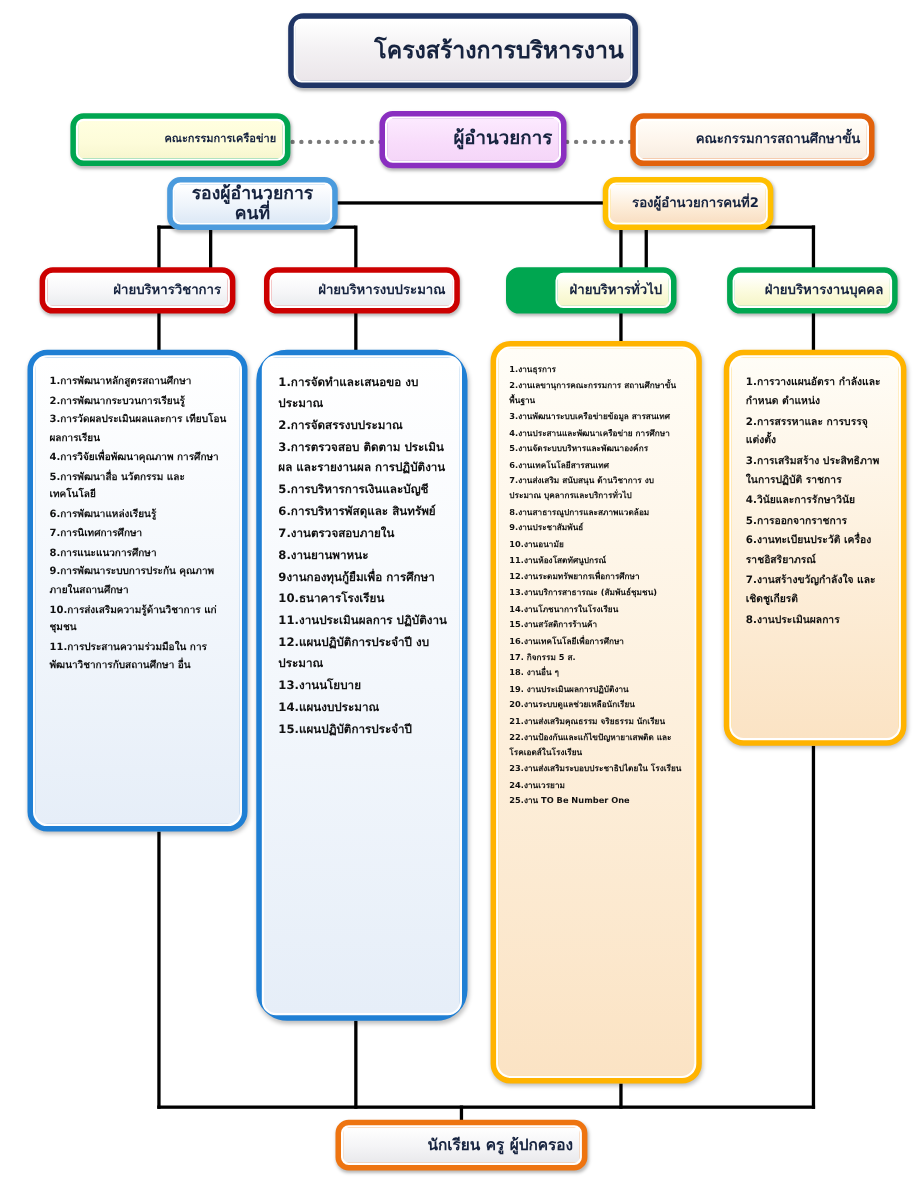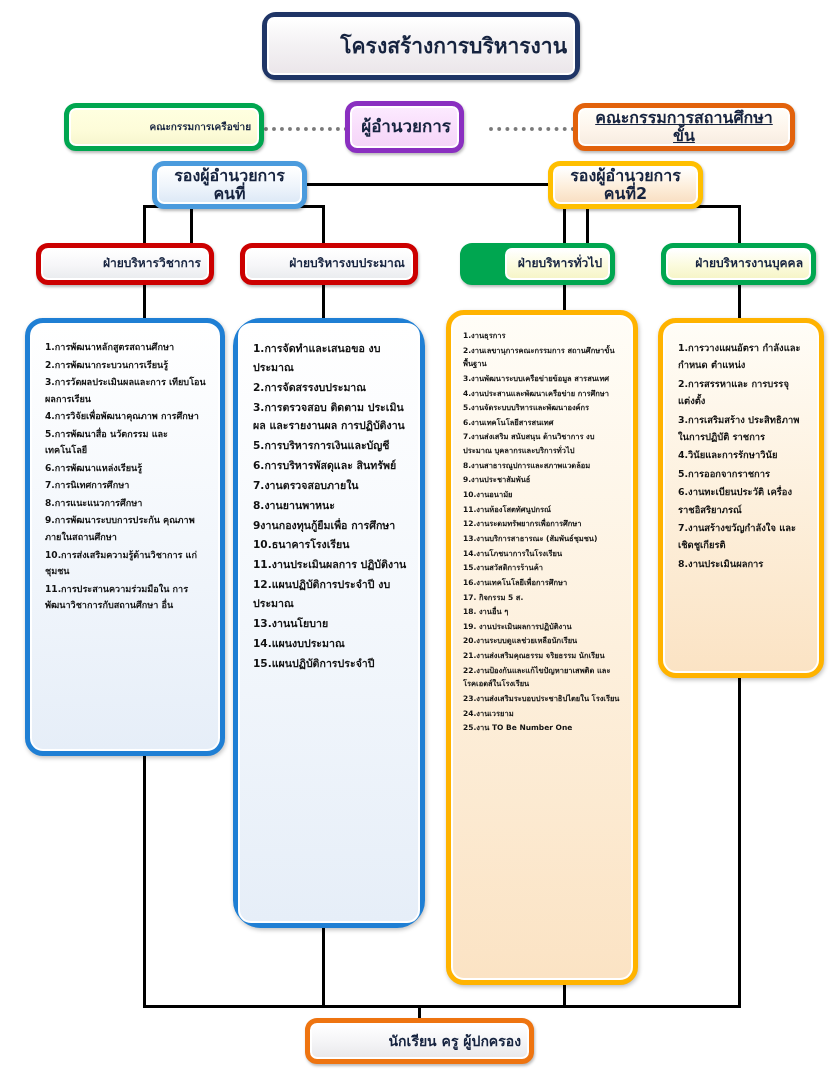--- a/index.html
+++ b/index.html
@@ -58,59 +58,59 @@
     left: 64px; top: 103px; width: 200px; height: 48px;
     border: 5px solid #00a650; background: #00a650;
   }
   #committee-left .inner {
     border: 2px solid #ffffff;
     background: linear-gradient(180deg,#ffffe0 0%,#fdfcd9 60%,#f7f6cf 100%);
   }
   #committee-left .label { font-size: 10px; }
 
   #director {
-    left: 345px; top: 101px; width: 119px; height: 52px;
+    left: 345px; top: 101px; width: 170px; height: 52px;
     border: 5px solid #8a2fc0; background: #8a2fc0;
   }
   #director .inner {
     border: 2px solid #ffffff;
     background: linear-gradient(180deg,#fceaff 0%,#f8dcfb 60%,#f5d6f8 100%);
   }
   #director .label { font-size: 17px; }
 
   #committee-right {
     left: 573px; top: 103px; width: 222px; height: 48px;
     border: 5px solid #e2620c; background: #e2620c;
   }
   #committee-right .inner {
     border: 2px solid #ffffff;
     background: linear-gradient(180deg,#fffdf8 0%,#fdf4ea 60%,#f7ece1 100%);
   }
-  #committee-right .label { font-size: 16px; text-decoration: underline; }
+  #committee-right .label { font-size: 12px; }
 
   
   #deputy1 {
     left: 152px; top: 161px; width: 155px; height: 48px;
     border: 5px solid #4b9bdd; background: #4b9bdd;
   }
   #deputy1 .inner {
     border: 2px solid #ffffff;
     background: linear-gradient(180deg,#ffffff 0%,#eef4fb 55%,#dde9f6 100%);
   }
   #deputy1 .label { font-size: 16px; }
 
   #deputy2 {
     left: 548px; top: 161px; width: 155px; height: 48px;
     border: 5px solid #ffbf00; background: #ffbf00;
   }
   #deputy2 .inner {
     border: 2px solid #ffffff;
     background: linear-gradient(180deg,#ffffff 0%,#fdeedb 55%,#f9dfc3 100%);
   }
-  #deputy2 .label { font-size: 16px; }
+  #deputy2 .label { font-size: 12px; }
 
   
   .dept-head { height: 42px; top: 243px; }
   .dept-head .inner { border: 2px solid #ffffff; }
   .dept-head .label { font-size: 12px; }
   .dept-red { border: 5px solid #cc0000; background: #cc0000; }
   .dept-red .inner { background: linear-gradient(180deg,#ffffff 0%,#f6f6f8 55%,#eaecef 100%); }
   .dept-green { border: 5px solid #00a650; background: #00a650; }
   .dept-green .inner { background: linear-gradient(180deg,#ffffff 0%,#fbfbdd 55%,#f6f5c8 100%); }
 

